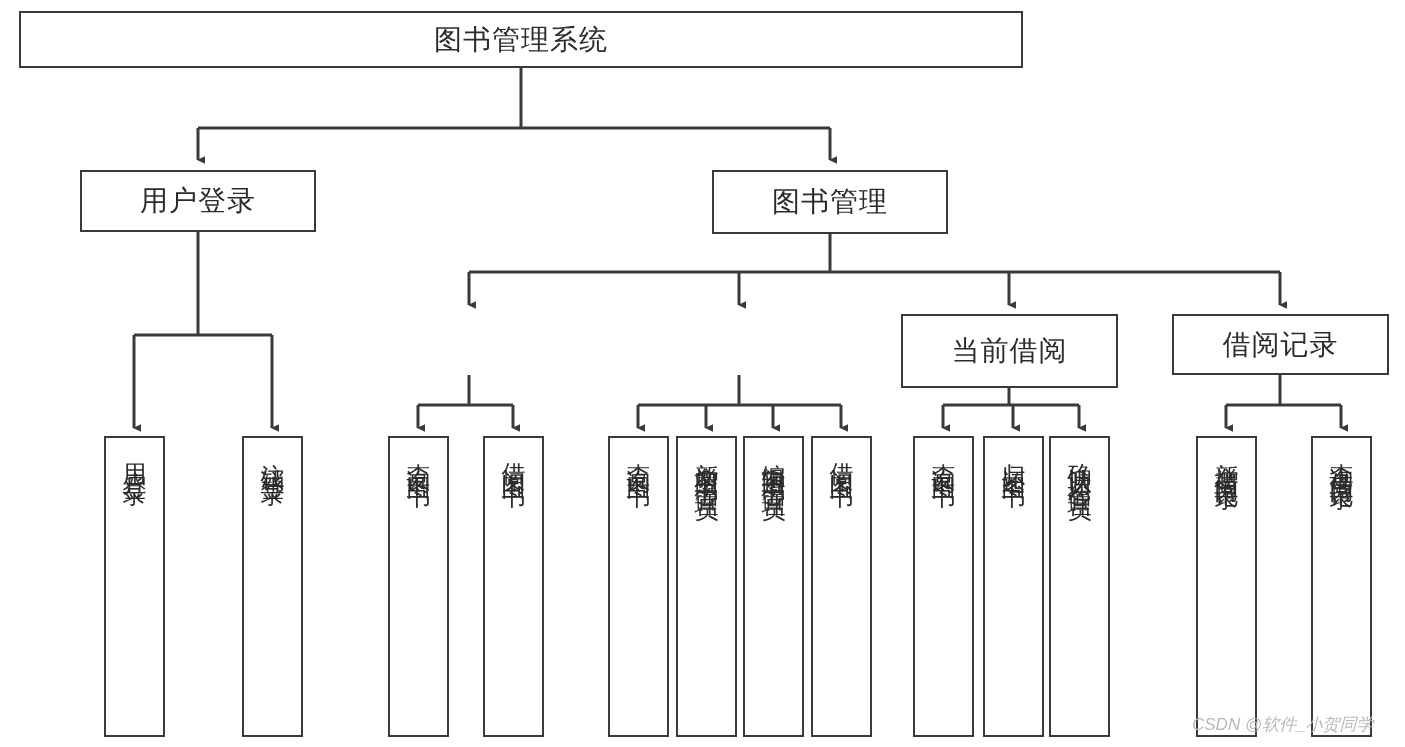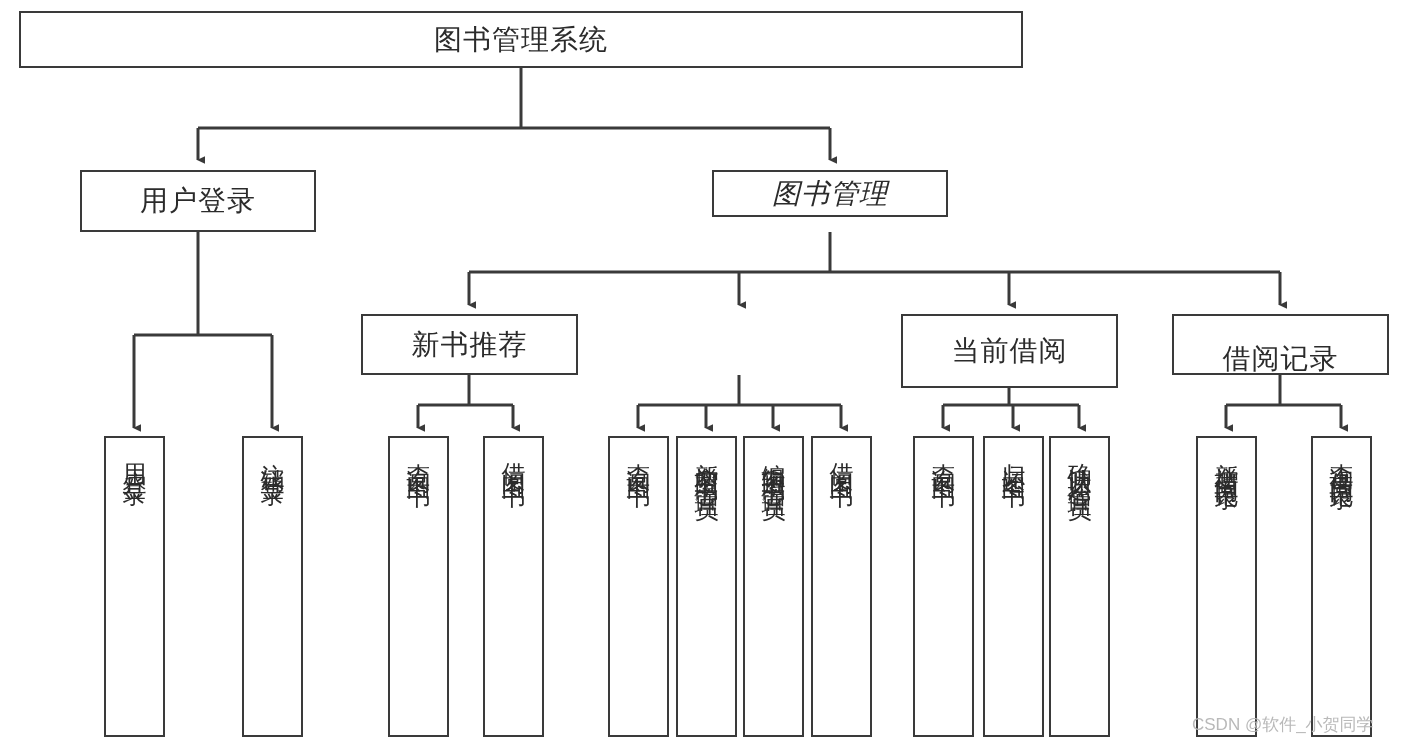--- a/index.html
+++ b/index.html
@@ -126,34 +126,31 @@
   </svg>
 
   <div class="node-box node-h" style="left:19px; top:11px; width:1004px; height:57px;">
     <span class="node-label">图书管理系统</span>
   </div>
 
   <div class="node-box node-h" style="left:80px; top:170px; width:236px; height:62px;">
     <span class="node-label">用户登录</span>
   </div>
 
-  <div class="node-box node-h" style="left:712px; top:170px; width:236px; height:47px;font-style:italic;">
+  <div class="node-box node-h" style="left:712px; top:170px; width:236px; height:64px;">
     <span class="node-label">图书管理</span>
   </div>
 
-  <div class="node-box node-h" style="left:361px; top:314px; width:217px; height:61px;">
-    <span class="node-label">新书推荐</span>
-  </div>
 
 
   <div class="node-box node-h" style="left:901px; top:314px; width:217px; height:74px;">
     <span class="node-label">当前借阅</span>
   </div>
 
-  <div class="node-box node-h" style="left:1172px; top:314px; width:217px; height:61px;align-items:flex-end;">
+  <div class="node-box node-h" style="left:1172px; top:314px; width:217px; height:61px;">
     <span class="node-label">借阅记录</span>
   </div>
 
   <div class="node-box node-v" style="left:104px; top:436px; width:61px; height:301px;">
     <span class="node-label">用户登录</span>
   </div>
 
   <div class="node-box node-v" style="left:242px; top:436px; width:61px; height:301px;">
     <span class="node-label">注销登录</span>
   </div>
@@ -195,15 +192,15 @@
   </div>
 
   <div class="node-box node-v tall-text" style="left:1196px; top:436px; width:61px; height:301px;">
     <span class="node-label">新增借阅记录</span>
   </div>
 
   <div class="node-box node-v tall-text" style="left:1311px; top:436px; width:61px; height:301px;">
     <span class="node-label">查询借阅记录</span>
   </div>
 
-  <div class="watermark" style="left:1192px; top:713px;">CSDN @软件_小贺同学</div>
+  <div class="watermark" style="left:1192px; top:713px;font-style:italic;">CSDN @软件_小贺同学</div>
 
 </div>
 
 </body></html>

